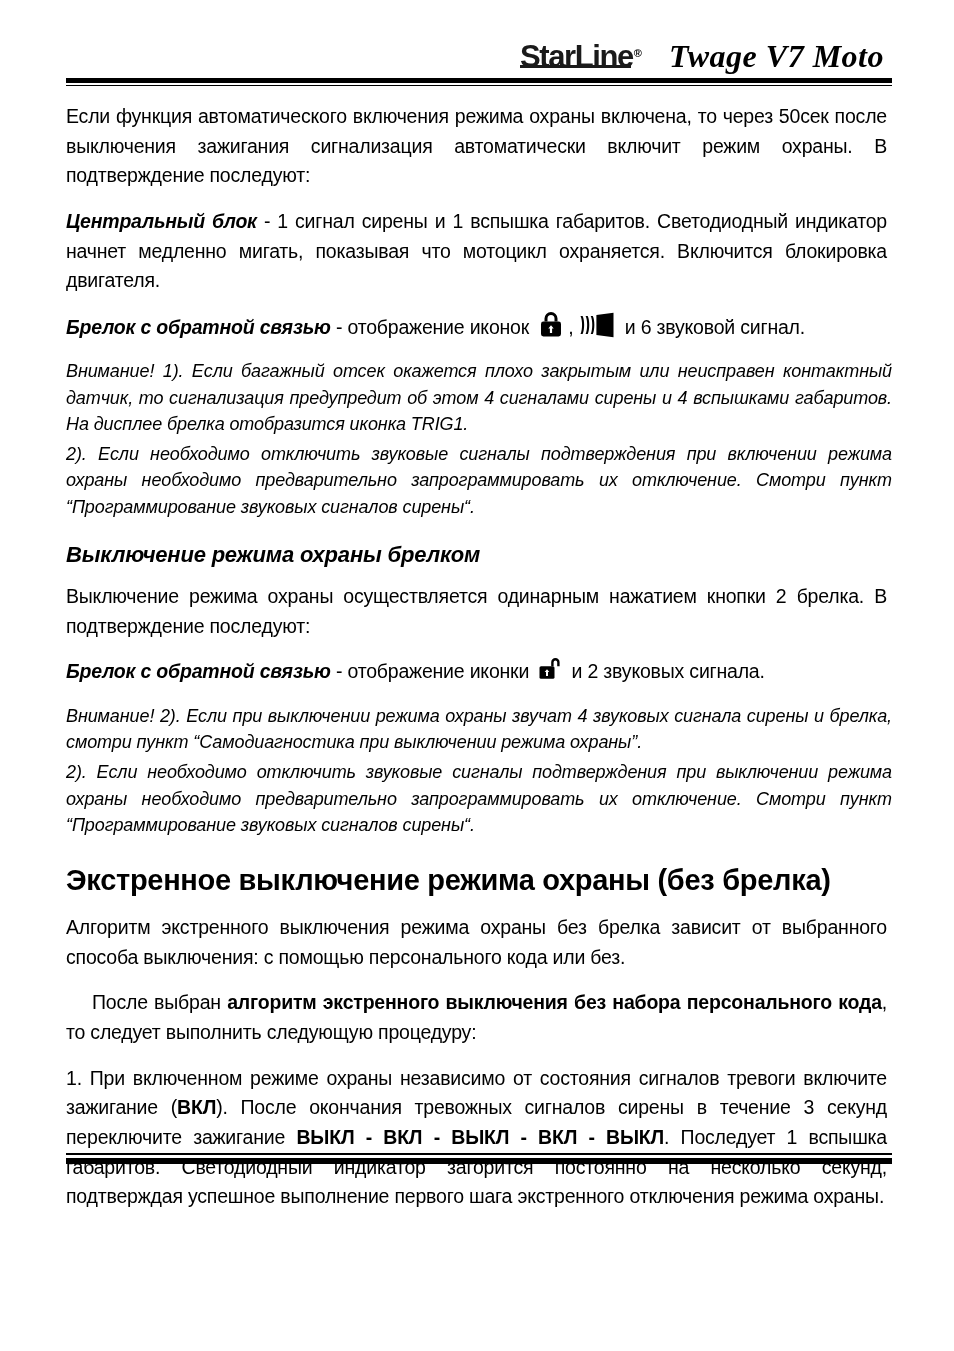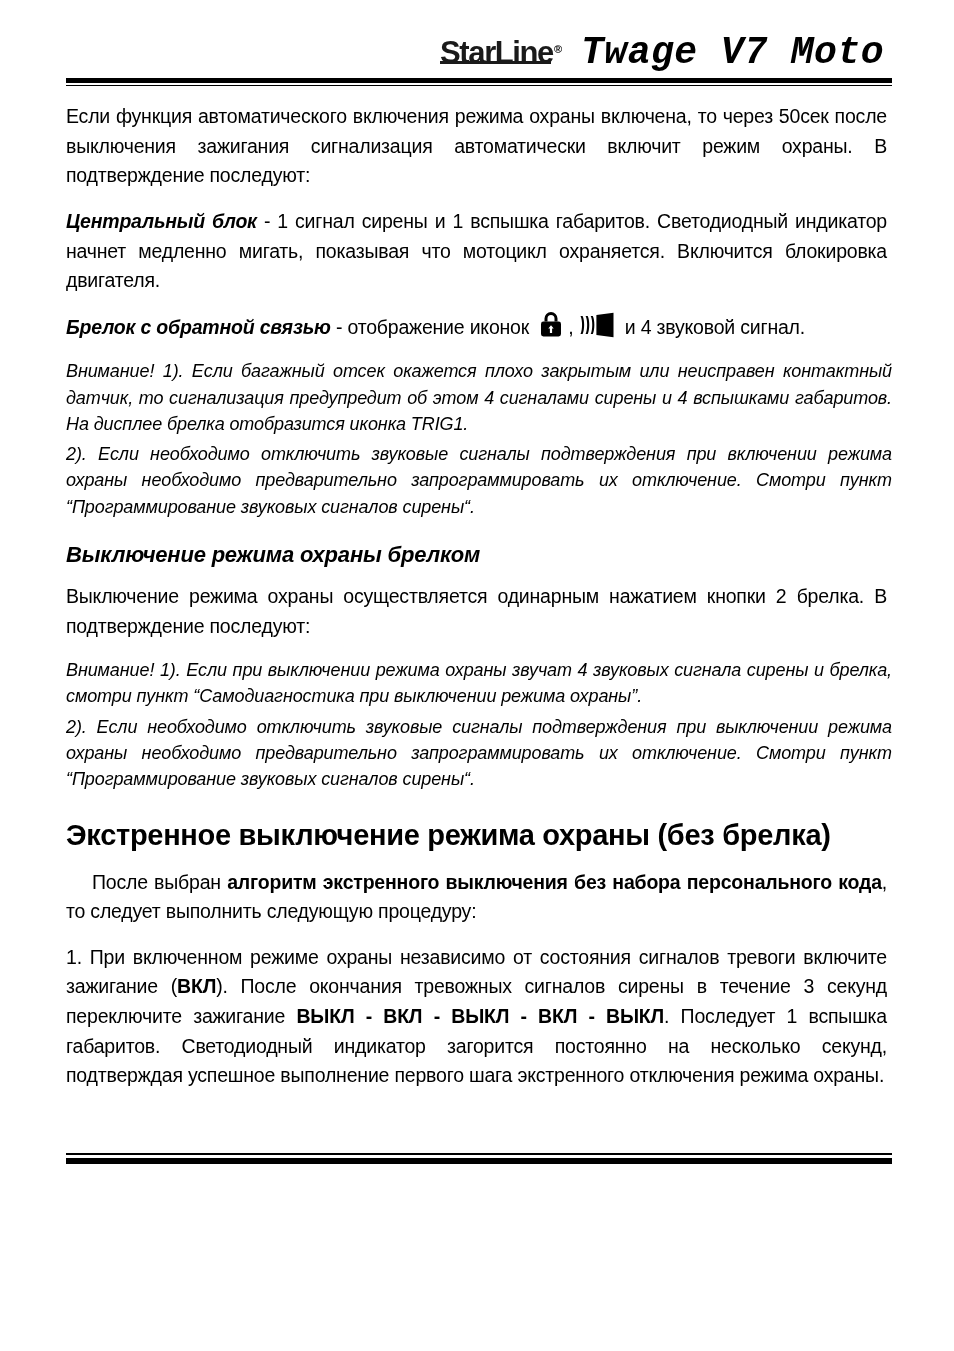--- a/index.html
+++ b/index.html
@@ -56,26 +56,26 @@
   }
   .logo-reg {
     font-size: 11px;
     font-weight: bold;
     vertical-align: super;
     position: relative;
     top: -10px;
     left: 1px;
   }
   .logo-model {
-    font-family: Liberation Mono, monospace;
-    font-style: italic;
-    font-weight: bold;
-    font-size: 38px;
+    font-family: Liberation Serif, serif;
+    font-style: italic;
+    font-weight: bold;
+    font-size: 32px;
     line-height: 1;
-    margin-left: 20px;
+    margin-left: 28px;
     letter-spacing: 0.5px;
     color: #000;
   }
   .header-rule-thick {
     height: 5px;
     background: #000;
     margin-top: 6px;
   }
   .header-rule-thin {
     height: 1px;
@@ -187,41 +187,49 @@
     <p class="body">
       <span class="lead">Брелок с обратной связью</span><span> - отображение иконок </span><span class="icon-inline icon-lock"><svg viewBox="0 0 26 26" width="26" height="26" xmlns="http://www.w3.org/2000/svg">
             <path d="M6.5 9.5 V6.5 A6.5 6.5 0 0 1 19.5 6.5 V9.5 H16.5 V6.5 A3.5 3.5 0 0 0 9.5 6.5 V9.5 Z" fill="#000"></path>
             <rect x="3" y="9.5" width="20" height="15" rx="2.4" fill="#000"></rect>
             <path d="M13 13.2 L15.7 16.6 H14.1 V20.9 H11.9 V16.6 H10.3 Z" fill="#fff"></path>
           </svg></span><span>,</span><span class="icon-inline icon-sound"><svg viewBox="0 0 38 26" width="38" height="26" xmlns="http://www.w3.org/2000/svg">
             <path d="M2.5 4 C4.6 8.4 4.6 17.6 2.5 22 L4.6 22 C6.7 17.6 6.7 8.4 4.6 4 Z" fill="#000"></path>
             <path d="M7.6 4 C9.7 8.4 9.7 17.6 7.6 22 L9.7 22 C11.8 17.6 11.8 8.4 9.7 4 Z" fill="#000"></path>
             <path d="M12.7 4 C14.8 8.4 14.8 17.6 12.7 22 L14.8 22 C16.9 17.6 16.9 8.4 14.8 4 Z" fill="#000"></path>
             <path d="M18.4 3 L35.5 0.8 L35.5 25.2 L18.4 23 Z" fill="#000"></path>
-          </svg></span><span> и 4 звуковой сигнал.</span>
+          </svg></span><span> и 6 звуковой сигнал.</span>
     </p>
 
     <p class="note">
       <span class="bi">Внимание!</span><span> 1). Если багажный отсек окажется плохо закрытым или неисправен контактный датчик, то сигнализация предупредит об этом 4 сигналами сирены и 4 вспышками габаритов. На дисплее брелка отобразится иконка </span><span class="bi">TRIG1.</span>
     </p>
     <p class="note last">2). Если необходимо отключить звуковые сигналы подтверждения при включении режима охраны необходимо предварительно запрограммировать их отключение. Смотри пункт “Программирование звуковых сигналов сирены“.</p>
 
     <h2 class="heading-italic">Выключение режима охраны брелком</h2>
 
     <p class="body">Выключение режима охраны осуществляется одинарным нажатием кнопки 2 брелка. В подтверждение последуют:</p>
 
 
+    <p class="body">
+      <span class="lead">Брелок с обратной связью</span><span> - отображение иконки </span><span class="icon-inline icon-unlock"><svg viewBox="0 0 24 24" width="24" height="24" xmlns="http://www.w3.org/2000/svg">
+            <path d="M13.2 9.2 V5.2 A4.2 4.2 0 0 1 21.6 5.2 V9.2 H19.2 V5.2 A1.8 1.8 0 0 0 15.6 5.2 V9.2 Z" fill="#000"></path>
+            <rect x="1.5" y="9.2" width="15" height="12.6" rx="1.6" fill="#000"></rect>
+            <path d="M9 12.2 L11.3 15.1 H10 V19 H8 V15.1 H6.7 Z" fill="#fff"></path>
+          </svg></span><span> и 2 звуковых сигнала.</span>
+    </p>
 
     <p class="note">
-      <span class="bi">Внимание!</span><span> 1). Если при выключении режима охраны звучат 4 звуковых сигнала сирены и брелка, смотри пункт “Самодиагностика при выключении режима охраны”.</span>
+      <span class="bi">Внимание!</span><span> 2). Если при выключении режима охраны звучат 4 звуковых сигнала сирены и брелка, смотри пункт “Самодиагностика при выключении режима охраны”.</span>
     </p>
     <p class="note last">2). Если необходимо отключить звуковые сигналы подтверждения при выключении режима охраны необходимо предварительно запрограммировать их отключение. Смотри пункт “Программирование звуковых сигналов сирены“.</p>
 
     <h2 class="heading-plain">Экстренное выключение режима охраны (без брелка)</h2>
 
+    <p class="body">Алгоритм экстренного выключения режима охраны без брелка зависит от выбранного способа выключения: с помощью персонального кода или без.</p>
 
     <p class="body indent">
       <span>После выбран </span><span class="b">алгоритм экстренного выключения без набора персонального кода</span><span>, то следует выполнить следующую процедуру:</span>
     </p>
 
     <p class="body">
       <span>1. При включенном режиме охраны независимо от состояния сигналов тревоги включите зажигание (</span><span class="b">ВКЛ</span><span>). После окончания тревожных сигналов сирены в течение 3 секунд переключите зажигание </span><span class="b">ВЫКЛ - ВКЛ - ВЫКЛ - ВКЛ - ВЫКЛ</span><span>. Последует 1 вспышка габаритов. Светодиодный индикатор загорится постоянно на несколько секунд, подтверждая успешное выполнение первого шага экстренного отключения режима охраны.</span>
     </p>
 
   </div>

